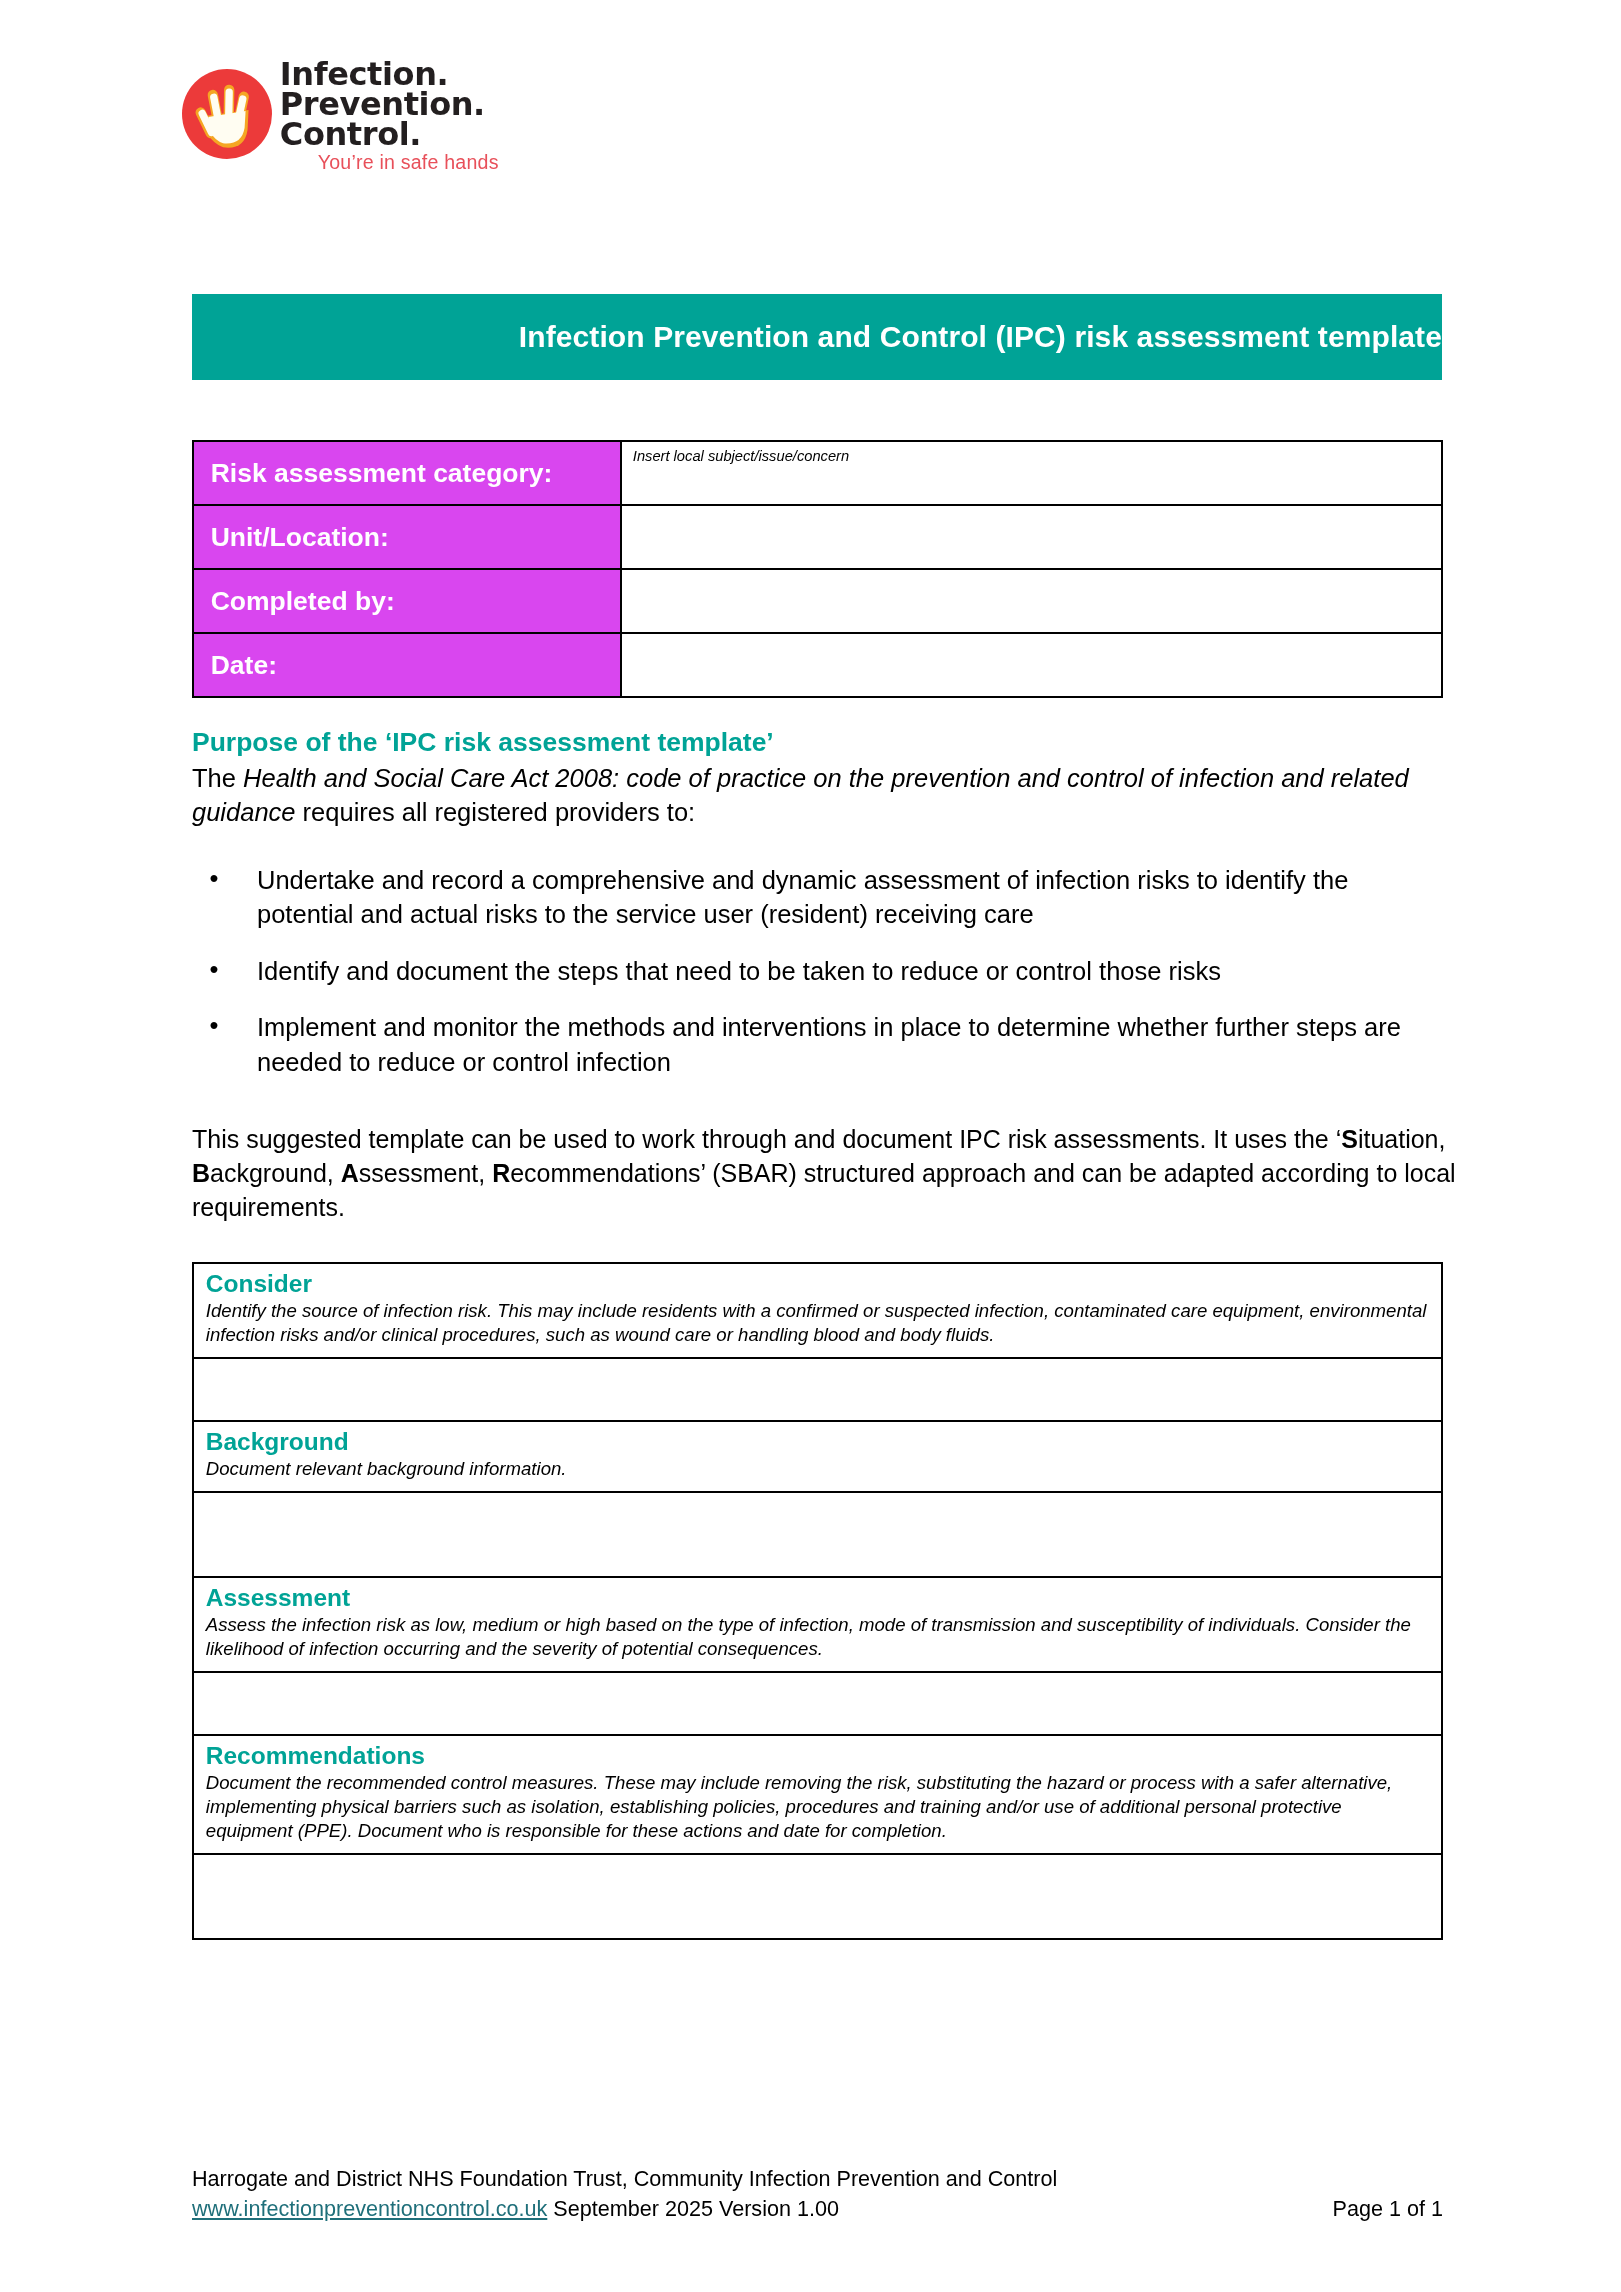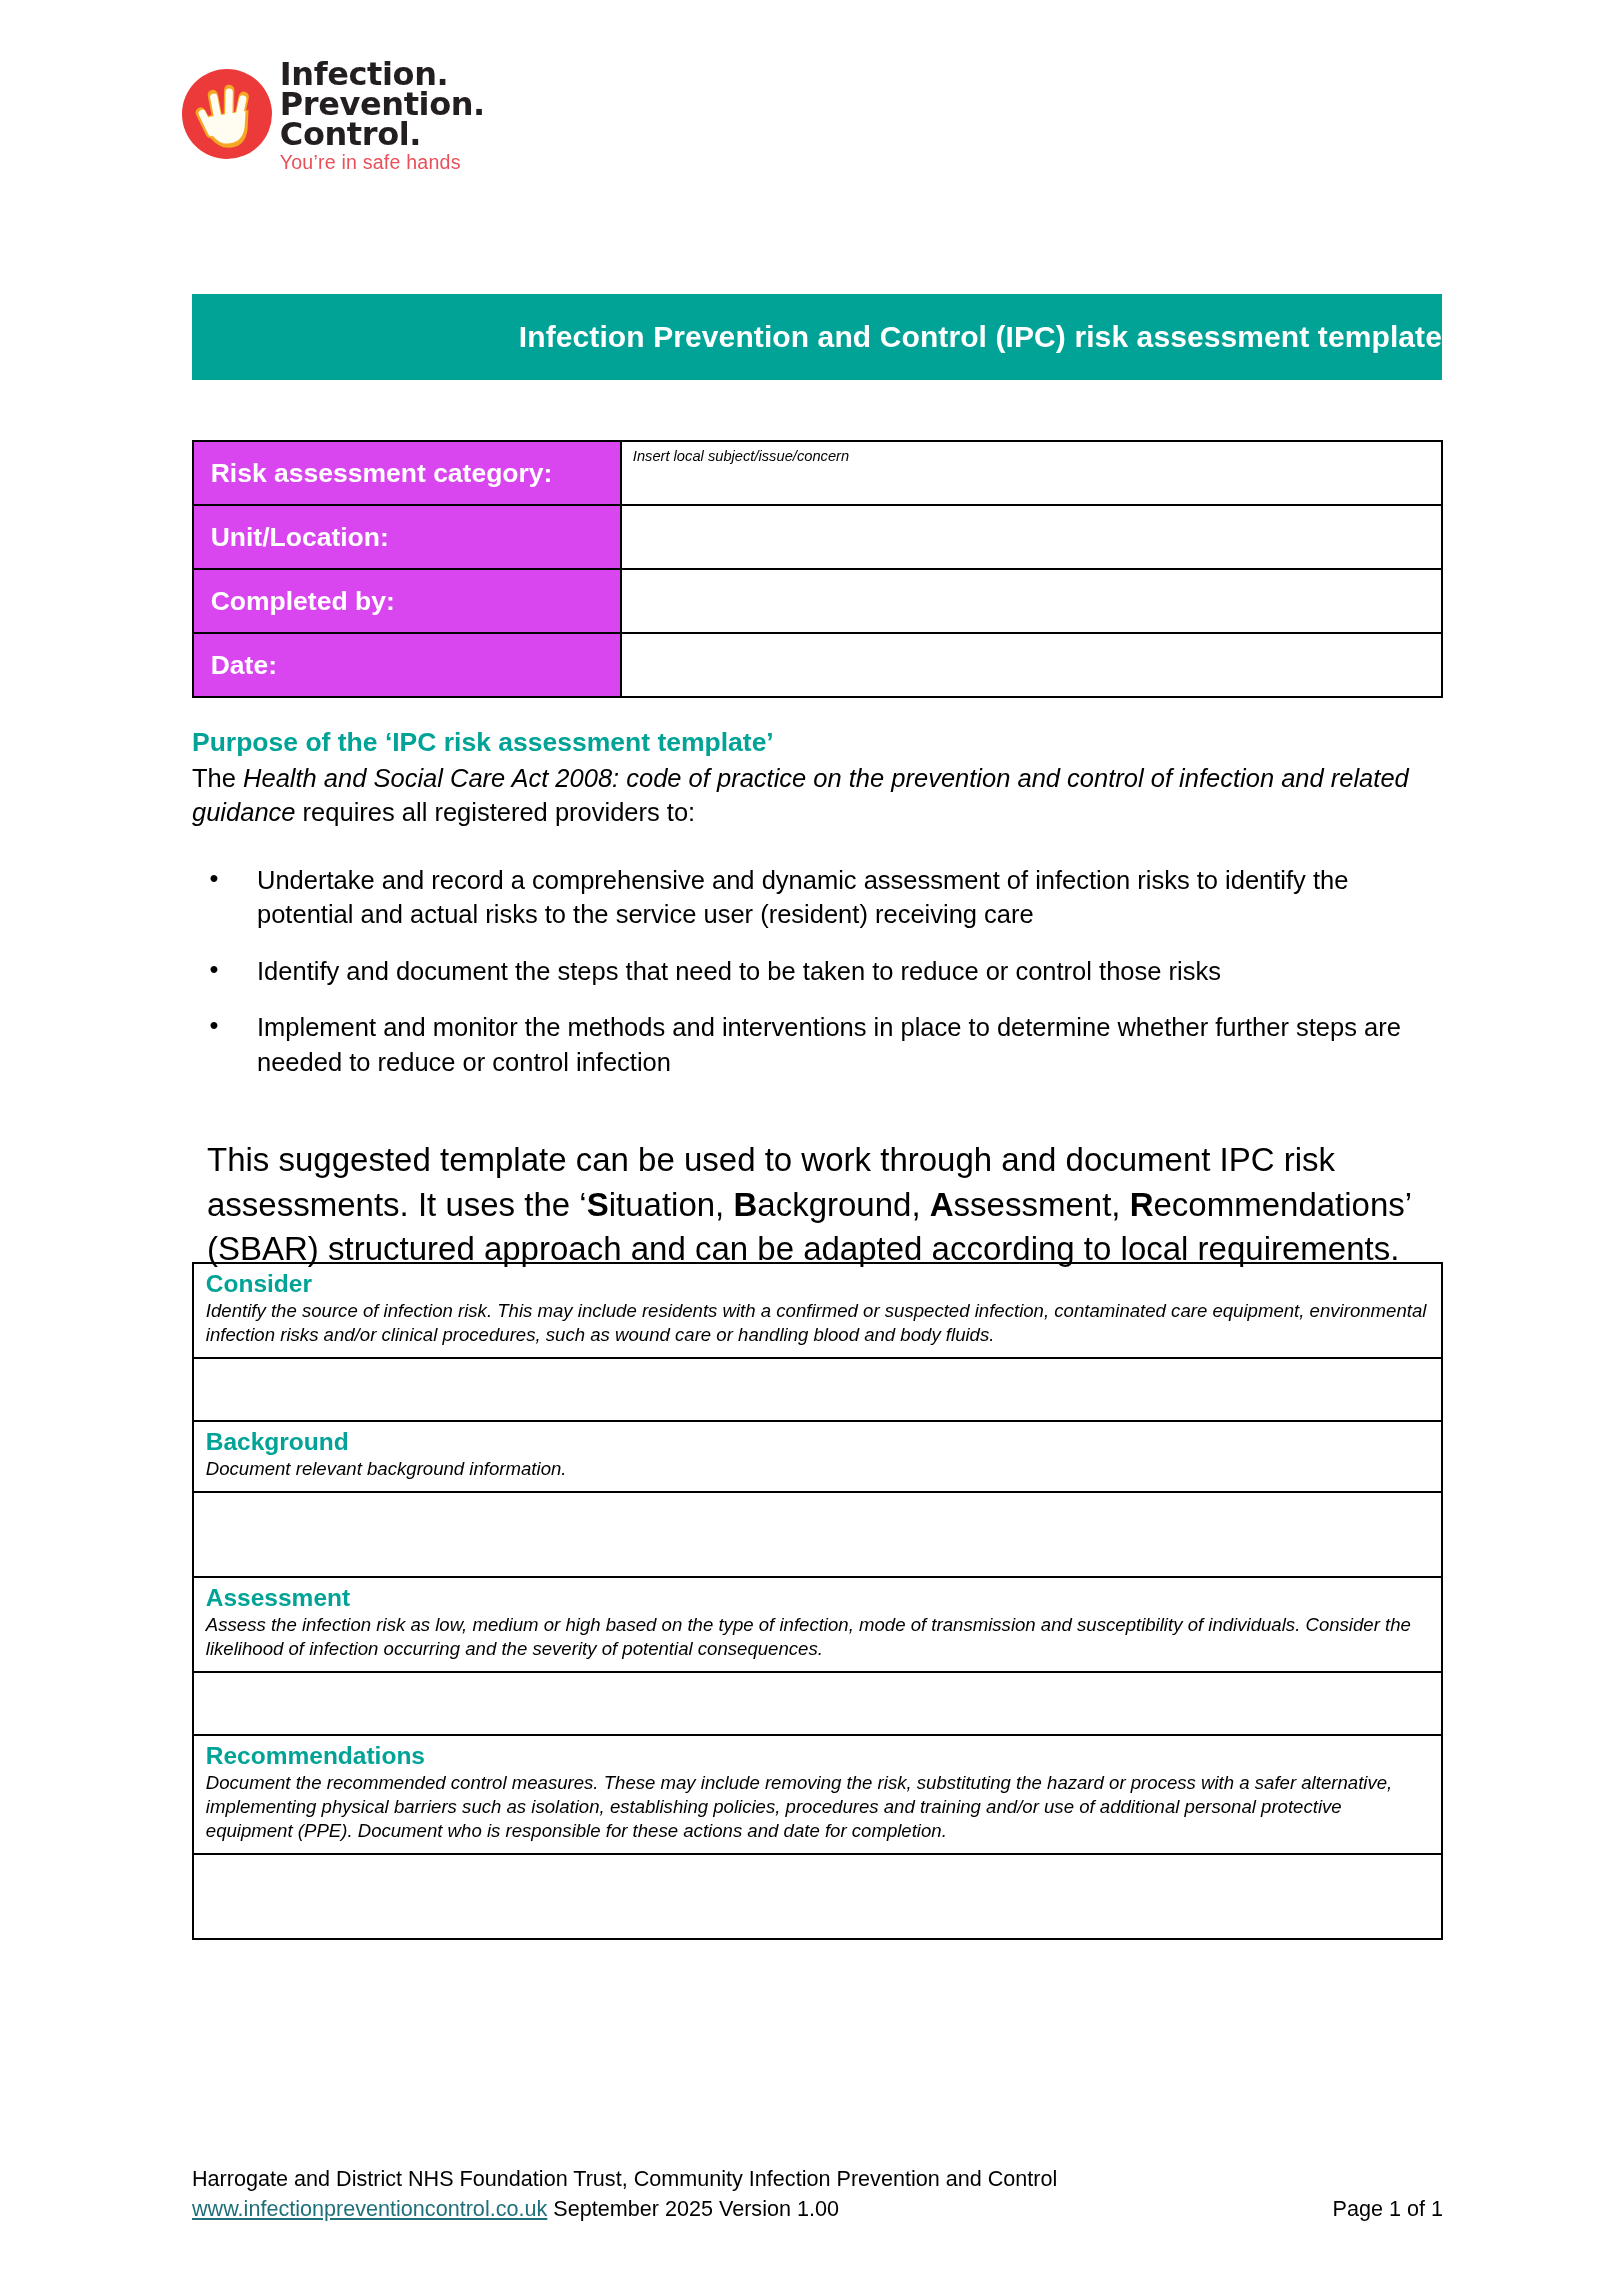--- a/index.html
+++ b/index.html
@@ -65,20 +65,21 @@
     color: #231f20;
     letter-spacing: -0.4px;
     display: block;
   }
   .logo-tag {
     font-family: "Liberation Sans", sans-serif;
     font-size: 19.6px;
     color: #e8505a;
     margin-top: 3.9px;
     letter-spacing: 0.2px;
+    margin-left: 38px;
   }
 
   .insert-logo-box {
     position: absolute;
     left: 1175px;
     top: 37px;
     width: 265px;
     height: 152px;
     border: 2px solid #000000;
     box-sizing: border-box;
@@ -191,23 +192,23 @@
     left: 17.6px;
     top: -2px;
     font-size: 25.5px;
   }
 
   .closing {
     position: absolute;
     left: 192px;
     top: 1123px;
     width: 1274px;
-    font-size: 33px;
+    font-size: 25px;
     line-height: 1.35;
-    margin: 15px;
+    margin: 0;
   }
   .closing b { font-weight: bold; }
 
   
   .sbar {
     position: absolute;
     left: 192px;
     top: 1262px;
     width: 1251px;
     border-collapse: collapse;

